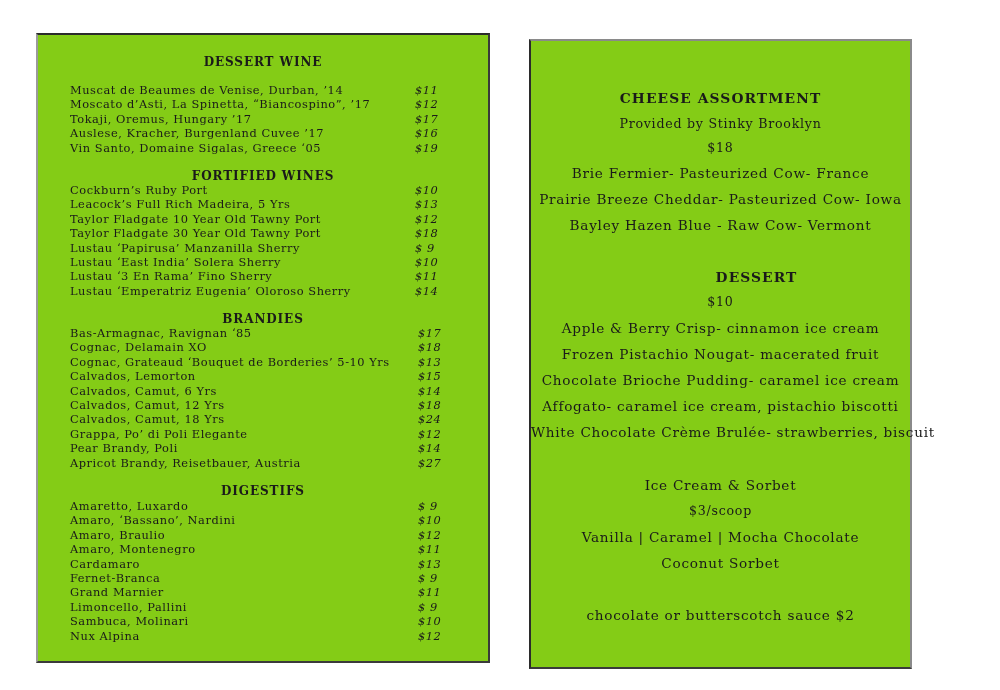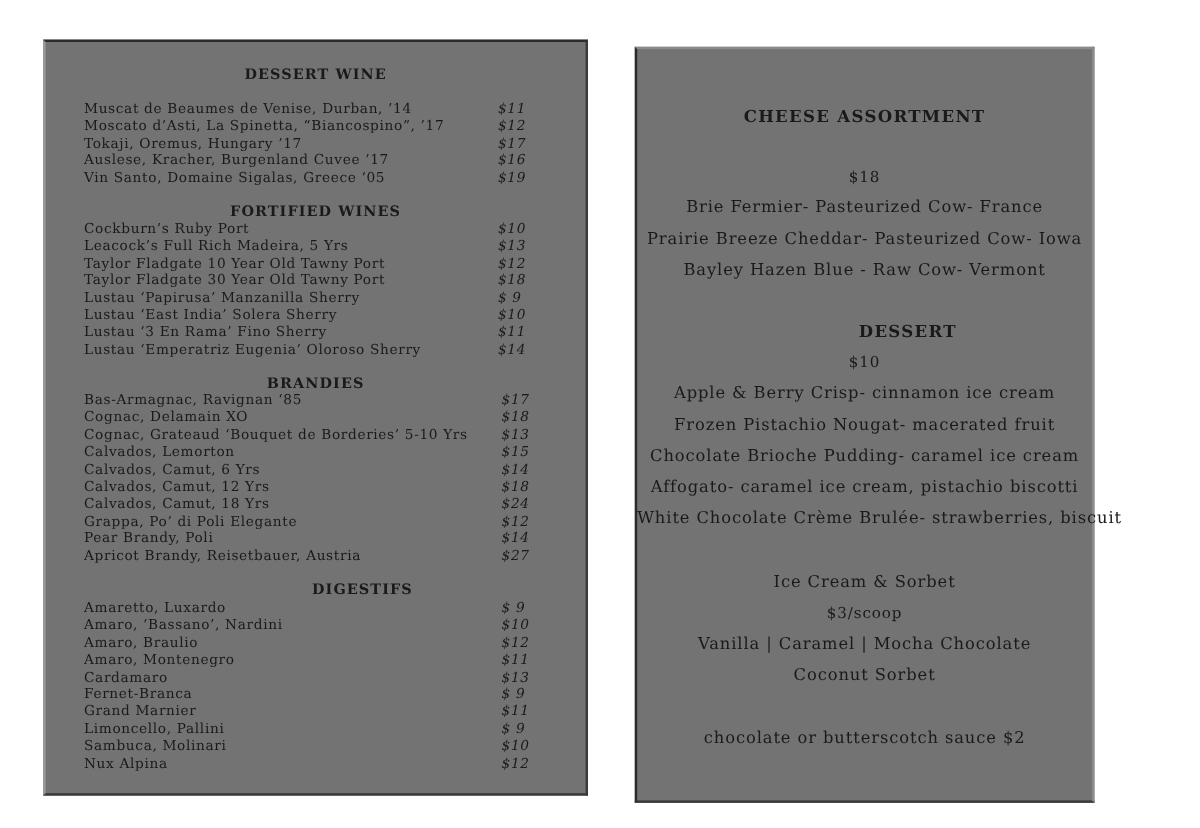--- a/index.html
+++ b/index.html
@@ -11,21 +11,21 @@
       width: 1000px;
       height: 690px;
       position: relative;
       overflow: hidden;
       font-family: "DejaVu Serif", "Liberation Serif", serif;
       color: #1a1a1a;
     }
     .panel {
       position: absolute;
       box-sizing: border-box;
-      background: #737373;
+      background: #84cc16;
     }
     #left-panel {
       left: 36px;
       top: 33px;
       width: 454px;
       height: 630px;
       border-top: 2px solid #2b2b2b;
       border-right: 2px solid #3a3a3a;
       border-bottom: 2px solid #3a3a3a;
       border-left: 2px solid #9a9a9a;
@@ -203,21 +203,21 @@
     <li class="item-row">
         <span class="item-name">Pear Brandy, Poli</span>
         <span class="item-price">$14</span>
       </li>
     <li class="item-row">
         <span class="item-name">Apricot Brandy, Reisetbauer, Austria</span>
         <span class="item-price">$27</span>
       </li>
   </ul>
 
-  <div class="section-title" style="top:449px;margin-left:39px;">DIGESTIFS</div>
+  <div class="section-title" style="top:449px;">DIGESTIFS</div>
   <ul class="item-list list-b" style="top:464px;">
     <li class="item-row">
         <span class="item-name">Amaretto, Luxardo</span>
         <span class="item-price">$ 9</span>
       </li>
     <li class="item-row">
         <span class="item-name">Amaro, ‘Bassano’, Nardini</span>
         <span class="item-price">$10</span>
       </li>
     <li class="item-row">
@@ -251,20 +251,21 @@
     <li class="item-row">
         <span class="item-name">Nux Alpina</span>
         <span class="item-price">$12</span>
       </li>
   </ul>
 </div>
 
 <div class="panel" id="right-panel">
 
   <div class="center-line title" style="top:48px;">CHEESE ASSORTMENT</div>
+  <div class="center-line small" style="top:74px;">Provided by Stinky Brooklyn</div>
   <div class="center-line small" style="top:98px;">$18</div>
   <div class="center-line" style="top:123px;">Brie Fermier- Pasteurized Cow- France</div>
   <div class="center-line" style="top:149px;">Prairie Breeze Cheddar- Pasteurized Cow- Iowa</div>
   <div class="center-line" style="top:175px;">Bayley Hazen Blue - Raw Cow- Vermont</div>
 
   <div class="center-line title" style="top:227px;margin-left:36px;">DESSERT</div>
   <div class="center-line small" style="top:252px;">$10</div>
   <div class="center-line" style="top:278px;">Apple &amp; Berry Crisp- cinnamon ice cream</div>
   <div class="center-line" style="top:304px;">Frozen Pistachio Nougat- macerated fruit</div>
   <div class="center-line" style="top:356px;">Affogato- caramel ice cream, pistachio biscotti</div>

